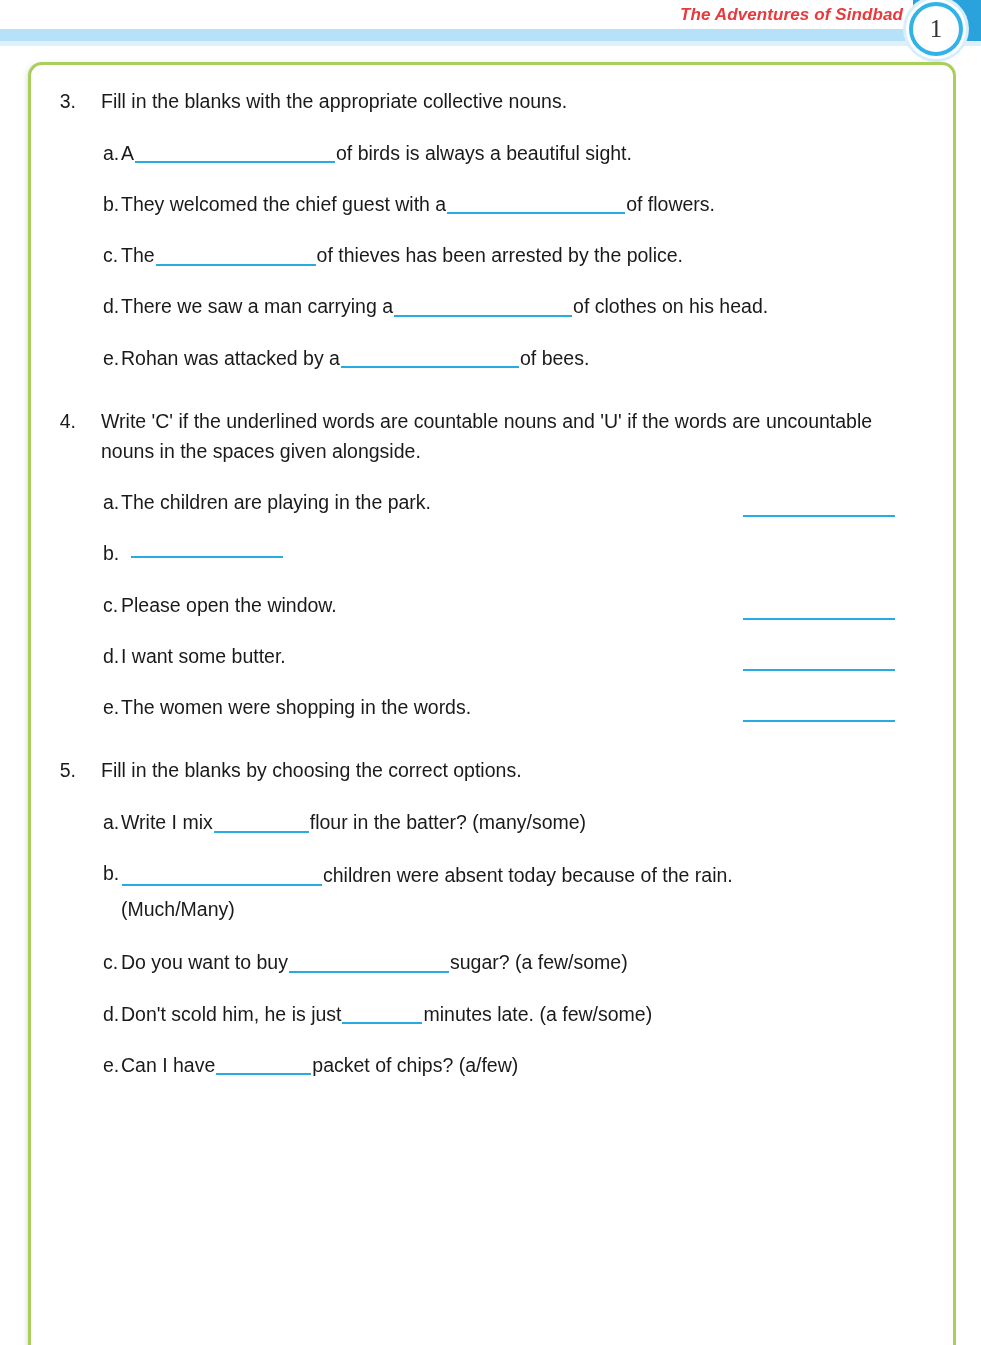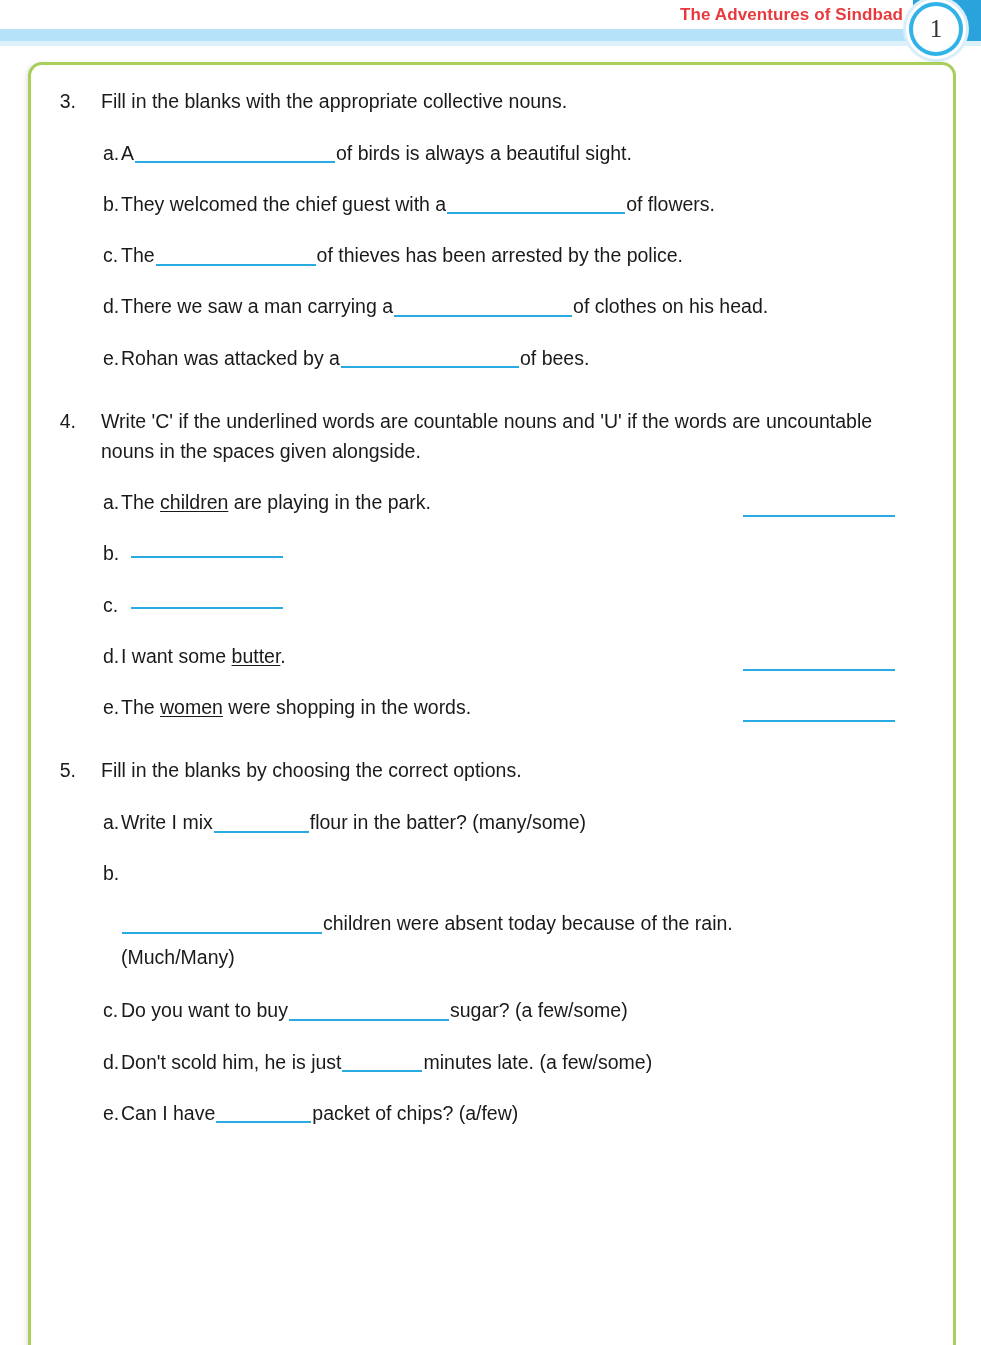--- a/index.html
+++ b/index.html
@@ -51,20 +51,21 @@
     border-bottom-left-radius: 16px;
   }
   .hdr-title {
     position: absolute;
     right: 78px; top: 5px;
     font-size: 17px;
     font-weight: bold;
     color: #e8393c;
     letter-spacing: 0.1px;
     white-space: nowrap;
+    font-style: italic;
   }
   .hdr-badge {
     position: absolute;
     right: 18px; top: 2px;
     width: 54px; height: 54px;
     border-radius: 50%;
     background: #ffffff;
     border: 4px solid #31b3e8;
     box-shadow: 0 0 0 3px #ffffff, 0 0 0 6px #d8eefb;
     display: flex;
@@ -130,38 +131,37 @@
     flex: 0 0 66px;
     padding-left: 48px;
   }
   .item-body {
     flex: 1 1 auto;
     position: relative;
     display: flex;
     align-items: flex-start;
   }
   .item-sentence { flex: 1 1 auto; }
-  .item-sentence.wrap { line-height: 1.72; margin-top: 48px; }
+  .item-sentence.wrap { line-height: 1.72; }
 
   
   .blank {
     display: inline-block;
     border-bottom: 2px solid #29ABE2;
     height: 1.05em;
     vertical-align: -0.18em;
     margin: 0 1px;
   }
   .b-xl { width: 200px; }
   .b-lg { width: 178px; }
   .b-md { width: 160px; }
   .b-xs { width: 95px; }
   .b-tn { width: 80px; }
 
   .underline-word {
-    text-decoration: underline;
     text-underline-offset: 2px;
   }
 
   
   .ans-blank {
     flex: 0 0 auto;
     width: 152px;
     border-bottom: 2.5px solid #29ABE2;
     height: 0.95em;
     margin-left: 10px;
@@ -251,20 +251,21 @@
         <div class="item">
           <span class="item-letter">b.</span>
           <span class="item-body">
             <span class="ans-blank"></span>
           </span>
         </div>
 
         <div class="item">
           <span class="item-letter">c.</span>
           <span class="item-body">
+            <span class="item-sentence"><span>Please open the </span><span class="underline-word">window</span><span>.</span></span>
             <span class="ans-blank"></span>
           </span>
         </div>
 
         <div class="item">
           <span class="item-letter">d.</span>
           <span class="item-body">
             <span class="item-sentence"><span>I want some </span><span class="underline-word">butter</span><span>.</span></span>
             <span class="ans-blank"></span>
           </span>

